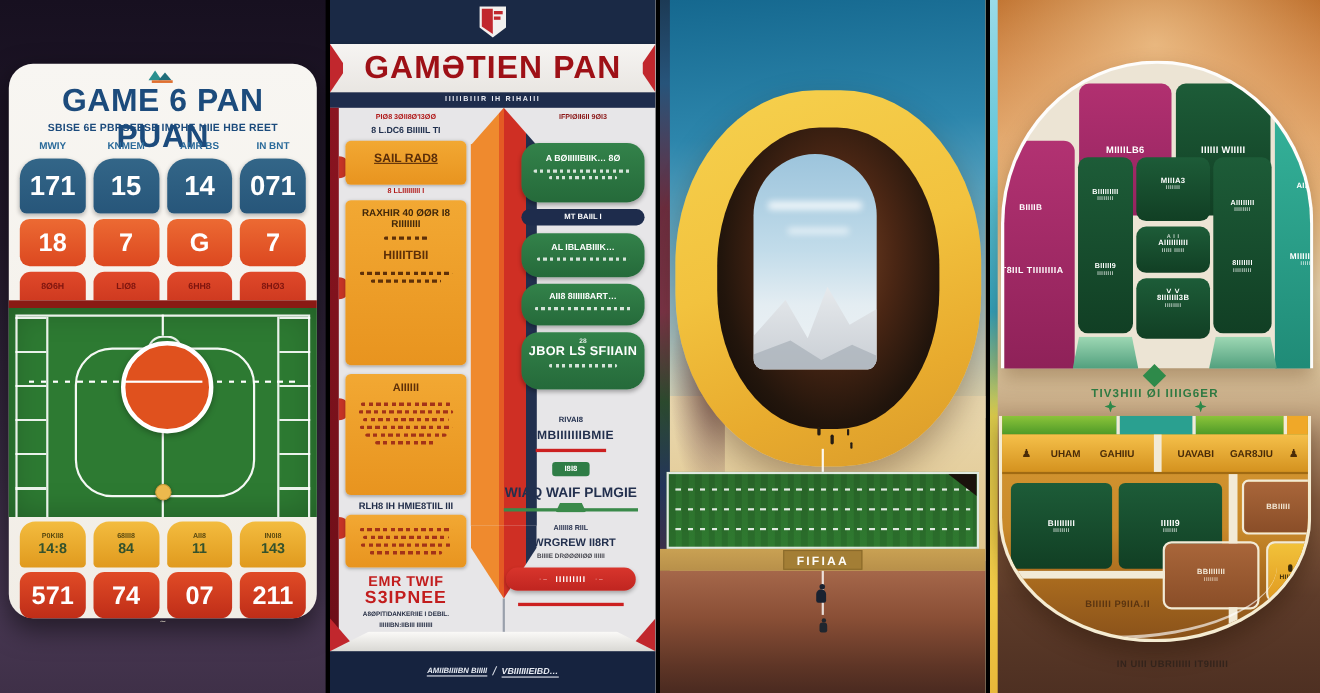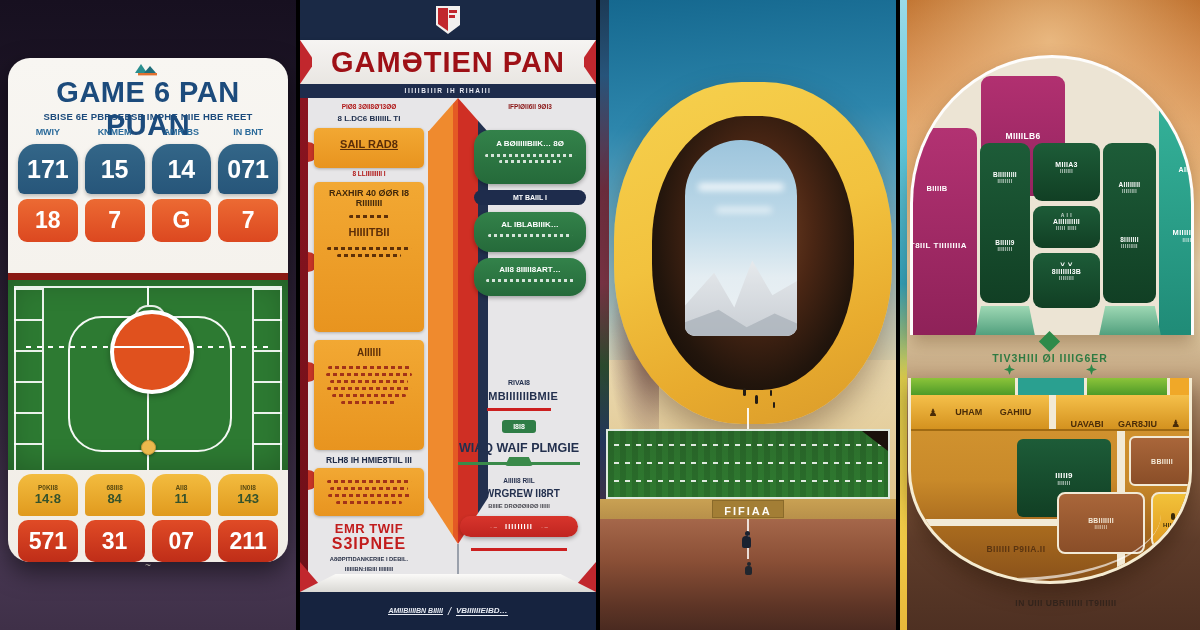--- a/index.html
+++ b/index.html
@@ -58,20 +58,26 @@
       <div class="tile" style="background:linear-gradient(180deg,#336688,#27567a);border-radius:18px 18px 6px 6px;color:#fff;font-size:25px;box-shadow:0 2px 4px rgba(0,0,0,.25);">071</div>
     </div>
 
     <div class="tilerow" style="top:199px;height:43px;">
       <div class="tile" style="background:linear-gradient(180deg,#ec6a33,#dc4820);border-radius:9px;color:#fff;font-size:23px;">18</div>
       <div class="tile" style="background:linear-gradient(180deg,#ec6a33,#dc4820);border-radius:9px;color:#fff;font-size:23px;">7</div>
       <div class="tile" style="background:linear-gradient(180deg,#ec6a33,#dc4820);border-radius:9px;color:#fff;font-size:23px;">G</div>
       <div class="tile" style="background:linear-gradient(180deg,#ec6a33,#dc4820);border-radius:9px;color:#fff;font-size:23px;">7</div>
     </div>
 
+    <div class="tilerow" style="top:247px;height:26px;">
+      <div class="tile" style="background:linear-gradient(180deg,#e0492a,#cf3a20);border-radius:10px 10px 0 0;color:#7e150f;font-size:8px;">8Ø6H</div>
+      <div class="tile" style="background:linear-gradient(180deg,#e0492a,#cf3a20);border-radius:10px 10px 0 0;color:#7e150f;font-size:8px;">LIØ8</div>
+      <div class="tile" style="background:linear-gradient(180deg,#e0492a,#cf3a20);border-radius:10px 10px 0 0;color:#7e150f;font-size:8px;">6HH8</div>
+      <div class="tile" style="background:linear-gradient(180deg,#e0492a,#cf3a20);border-radius:10px 10px 0 0;color:#7e150f;font-size:8px;">8HØ3</div>
+    </div>
 
     <div class="abs" style="left:8px;top:273px;width:280px;height:7px;background:#8a1a14;"></div>
 
     <div class="abs" style="left:8px;top:280px;width:280px;height:190px;background:#2d7a32;overflow:hidden;box-shadow:inset 0 0 30px rgba(0,0,0,.25);">
       <div class="abs" style="left:6px;top:6px;width:264px;height:184px;border:2px solid rgba(255,255,255,.9);border-bottom:none;"></div>
       <div class="abs" style="left:6px;top:8px;width:28px;height:180px;background:repeating-linear-gradient(180deg,rgba(255,255,255,.9) 0 2px,transparent 2px 31px);"></div>
       <div class="abs" style="left:34px;top:8px;width:2px;height:182px;background:rgba(255,255,255,.9);"></div>
       <div class="abs" style="left:246px;top:8px;width:28px;height:180px;background:repeating-linear-gradient(180deg,rgba(255,255,255,.9) 0 2px,transparent 2px 31px);"></div>
       <div class="abs" style="left:244px;top:8px;width:2px;height:182px;background:rgba(255,255,255,.9);"></div>
       <div class="abs" style="left:139px;top:6px;width:2px;height:184px;background:rgba(255,255,255,.95);"></div>
@@ -98,21 +104,21 @@
         <div style="font-size:13px;color:#34522c;font-weight:800;">11</div>
       </div>
       <div class="tile" style="background:linear-gradient(180deg,#f3bc3f,#e09a1e);border-radius:14px 14px 4px 4px;">
         <div style="font-size:6.5px;color:#5a4a10;font-weight:800;">IN0I8</div>
         <div style="font-size:13px;color:#34522c;font-weight:800;">143</div>
       </div>
     </div>
 
     <div class="tilerow" style="top:520px;height:42px;justify-content:space-between;">
       <div class="tile" style="background:linear-gradient(180deg,#e04b26,#bf2d18);border-radius:10px;color:#fff;font-size:23px;">571</div>
-      <div class="tile" style="background:linear-gradient(180deg,#e04b26,#bf2d18);border-radius:10px;color:#fff;font-size:23px;">31</div>
+      <div class="tile" style="background:linear-gradient(180deg,#e04b26,#bf2d18);border-radius:10px;color:#fff;font-size:23px;">74</div>
       <div class="tile" style="background:linear-gradient(180deg,#e04b26,#bf2d18);border-radius:10px;color:#fff;font-size:23px;">07</div>
       <div class="tile" style="background:linear-gradient(180deg,#e04b26,#bf2d18);border-radius:10px;color:#fff;font-size:23px;">211</div>
     </div>
     <div class="abs ctr" style="left:12px;width:272px;top:560px;color:#b3ada3;font-size:10px;">~</div>
   </div>
 
   <div class="panel" style="left:300px;width:296px;background:#e7e6e8;">
     <div class="abs" style="left:0;top:0;width:296px;height:40px;background:#1a2945;"></div>
     <div class="abs" style="left:135px;top:5px;width:26px;height:30px;">
       <svg width="26" height="30">
@@ -181,20 +187,25 @@
       <div class="dash-wht" style="width:55%;"></div>
     </div>
     <div class="abs ctr" style="left:174px;width:112px;top:190px;height:15px;background:#1e2c4c;border-radius:8px;color:#fff;font-size:7px;font-weight:800;line-height:15px;">MT BAIIL I</div>
     <div class="gcard" style="top:212px;height:40px;padding-top:8px;box-sizing:border-box;">
       <div class="ctr" style="font-size:8px;font-weight:800;">AL IBLABIIIK…</div>
       <div class="dash-wht" style="width:75%;margin-top:5px;"></div>
     </div>
     <div class="gcard" style="top:258px;height:38px;padding-top:7px;box-sizing:border-box;">
       <div class="ctr" style="font-size:8px;font-weight:800;">AII8 8IIIII8ART…</div>
       <div class="dash-wht" style="width:78%;margin-top:5px;"></div>
+    </div>
+    <div class="gcard" style="top:302px;height:52px;padding-top:6px;box-sizing:border-box;">
+      <div class="ctr" style="font-size:6px;font-weight:700;opacity:.85;">28</div>
+      <div class="ctr" style="font-size:11.5px;font-weight:900;letter-spacing:.3px;">JBOR LS SFIIAIN</div>
+      <div class="dash-wht" style="width:55%;margin-top:5px;"></div>
     </div>
 
     <div class="abs ctr" style="left:150px;width:138px;top:379px;font-size:7px;font-weight:800;color:#23304e;">RIVAI8</div>
     <div class="abs ctr" style="left:150px;width:138px;top:390px;font-size:11px;font-weight:900;color:#23304e;letter-spacing:.3px;">AMBIIIIIIIBMIE</div>
     <div class="abs" style="left:187px;top:408px;width:64px;height:2.5px;background:#cc2020;"></div>
     <div class="abs ctr" style="left:202px;top:420px;width:34px;height:13px;background:#2f7d46;border-radius:3px;color:#fff;font-size:7px;font-weight:800;line-height:13px;">I8I8</div>
     <div class="abs ctr" style="left:146px;width:146px;top:441px;font-size:12.5px;font-weight:900;color:#23304e;">WIAQ WAIF PLMGIE</div>
     <div class="abs" style="left:158px;top:462px;width:122px;height:3px;background:#3a8a4a;"></div>
     <div class="abs" style="left:205px;top:457px;width:28px;height:9px;background:#3a8a4a;border-radius:3px;clip-path:polygon(15% 0,85% 0,100% 100%,0 100%);"></div>
     <div class="abs ctr" style="left:150px;width:138px;top:477px;font-size:6.5px;font-weight:800;color:#2a3450;">AIIIII8 RIIL</div>
@@ -267,20 +278,23 @@
     <div class="abs" style="left:0;top:0;width:7px;height:630px;background:linear-gradient(180deg,#9adbe8 0%,#5cc2d6 25%,#2f9eb8 45%,#d8c84a 60%,#f2cf4a 80%,#e8b83a 100%);"></div>
 
     <div class="abs" style="left:10px;top:55px;width:284px;height:280px;border-radius:50% 50% 0 0/ 53% 53% 0 0;overflow:hidden;background:#ece4d4;border:3px solid rgba(255,255,255,.92);border-bottom:none;box-sizing:border-box;box-shadow:0 8px 18px rgba(80,40,10,.35);">
       <div class="abs" style="left:-16px;top:70px;width:80px;height:212px;background:linear-gradient(180deg,#b23272,#8e2158);border-radius:0 10px 10px 0;">
         <div class="lbl-main" style="margin-top:56px;font-size:7.5px;color:#fff;">BIIIIB</div>
         <div class="lbl-main" style="margin-top:48px;font-size:8px;color:#fff;letter-spacing:.5px;">IT8IIL TIIIIIIIIA</div>
       </div>
       <div class="abs greenblock" style="left:68px;top:18px;width:84px;height:120px;background:linear-gradient(180deg,#b13070,#952460);display:flex;align-items:center;justify-content:center;">
         <div class="lbl-main" style="font-size:8.5px;">MIIIILB6</div>
       </div>
+      <div class="abs greenblock" style="left:156px;top:18px;width:86px;height:120px;display:flex;align-items:center;justify-content:center;">
+        <div class="lbl-main" style="font-size:8.5px;">IIIIII WIIIII</div>
+      </div>
       <div class="abs" style="left:246px;top:40px;width:60px;height:244px;background:linear-gradient(180deg,#35b29a,#1f8a76);border-radius:10px 0 0 10px;color:#fff;">
         <div class="lbl-main" style="margin-top:68px;font-size:7px;">AIIIII3</div>
         <div class="lbl-main" style="margin-top:55px;font-size:7.5px;">MIIIIIIIIIII</div>
         <div class="lbl-sub">IIIIIII</div>
       </div>
       <div class="abs greenblock" style="left:67px;top:85px;width:50px;height:160px;">
         <div class="lbl-main" style="margin-top:28px;font-size:6.5px;">BIIIIIIIII</div>
         <div class="lbl-sub">IIIIIIII</div>
         <div class="lbl-main" style="margin-top:55px;font-size:6.5px;">BIIIII9</div>
         <div class="lbl-sub">IIIIIIII</div>
@@ -320,27 +334,31 @@
       <div class="abs" style="left:104px;top:0;width:72px;height:17px;background:#2aa090;border-left:3px solid #f2ead6;border-right:3px solid #f2ead6;box-sizing:border-box;"></div>
       <div class="abs" style="left:256px;top:0;width:28px;height:17px;background:#f0a828;border-left:3px solid #f2ead6;box-sizing:border-box;"></div>
 
       <div class="abs" style="left:0;top:17px;width:284px;height:36px;background:linear-gradient(180deg,#f5c04a,#d4921f);border-bottom:2px solid #a06a12;box-sizing:border-box;display:flex;">
         <div style="width:138px;display:flex;align-items:center;justify-content:space-evenly;color:#4a2c08;font-weight:900;font-size:9px;">
           <span style="font-size:10px;">♟</span>
           <span>UHAM</span>
           <span>GAHIIU</span>
         </div>
         <div style="width:7px;background:#f2ead6;"></div>
-        <div style="flex:1;display:flex;align-items:flex-end;justify-content:space-evenly;color:#4a2c08;font-weight:900;font-size:9px;">
+        <div style="flex:1;display:flex;align-items:center;justify-content:space-evenly;color:#4a2c08;font-weight:900;font-size:9px;">
           <span>UAVABI</span>
           <span>GAR8JIU</span>
           <span style="font-size:10px;">♟</span>
         </div>
       </div>
 
+      <div class="abs greenblock" style="left:8px;top:61px;width:92px;height:78px;border-radius:6px;display:flex;flex-direction:column;align-items:center;justify-content:center;">
+        <div class="lbl-main" style="font-size:7.5px;">BIIIIIIII</div>
+        <div class="lbl-sub">IIIIIIII</div>
+      </div>
       <div class="abs greenblock" style="left:106px;top:61px;width:94px;height:78px;border-radius:6px;display:flex;flex-direction:column;align-items:center;justify-content:center;">
         <div class="lbl-main" style="font-size:8px;">IIIII9</div>
         <div class="lbl-sub">IIIIIII</div>
       </div>
       <div class="abs" style="left:206px;top:53px;width:8px;height:140px;background:#f2ead6;"></div>
       <div class="abs" style="left:218px;top:58px;width:66px;height:50px;border-radius:6px;background:linear-gradient(180deg,#a9663a,#8a4e28);border:2px solid #f2ead6;box-sizing:border-box;display:flex;align-items:center;justify-content:center;">
         <div class="lbl-main" style="font-size:7px;color:#f4ead8;">BBIIIII</div>
       </div>
       <div class="abs" style="left:0;top:141px;width:206px;height:7px;background:#f2ead6;"></div>
       <div class="abs" style="left:146px;top:114px;width:88px;height:62px;border-radius:8px;background:linear-gradient(180deg,#a9663a,#8a4e28);border:2px solid #f2ead6;box-sizing:border-box;display:flex;flex-direction:column;align-items:center;justify-content:center;">

